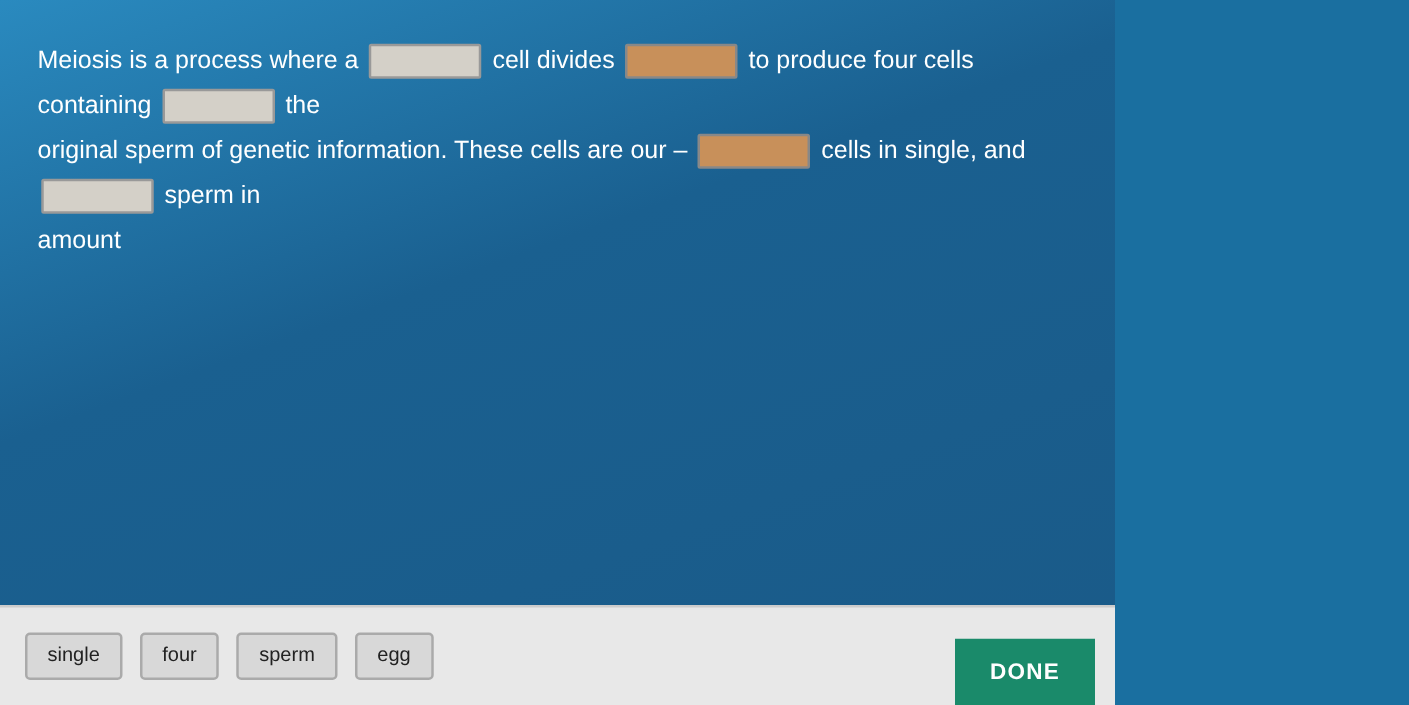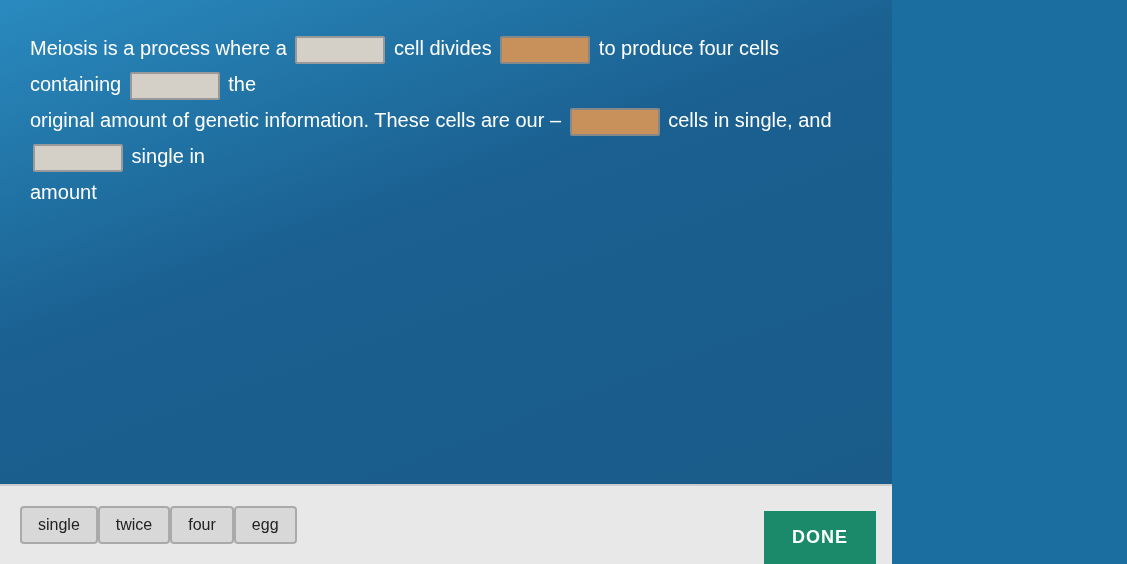--- a/index.html
+++ b/index.html
@@ -69,21 +69,21 @@
       height: 80px;
       display: flex;
       align-items: center;
       padding: 0 20px;
       border-top: 2px solid #ccc;
       position: relative;
     }
 
     .word-options {
       display: flex;
-      gap: 0;
+      gap: 14px;
       align-items: flex-start;
     }
 
     .word-btn {
       background: #d8d8d8;
       border: 2px solid #aaa;
       border-radius: 4px;
       padding: 8px 16px;
       font-size: 16px;
       color: #222;
@@ -113,32 +113,32 @@
   <div class="content-area">
     <div class="sentence-text">
       <span>Meiosis is a process where a</span>
       <span class="blank-box empty"></span>
       <span>cell divides</span>
       <span class="blank-box filled"></span>
       <span>to produce four cells containing</span>
       <span class="blank-box empty"></span>
       <span>the</span>
       <br>
-      <span>original amount of genetic information. These cells are our –</span>
+      <span>original sperm of genetic information. These cells are our –</span>
       <span class="blank-box filled"></span>
       <span>cells in single, and</span>
       <span class="blank-box empty"></span>
-      <span>single in</span>
+      <span>sperm in</span>
       <br>
       <span>amount</span>
     </div>
   </div>
 
   <div class="bottom-panel">
     <div class="word-options">
       <button class="word-btn">single</button>
-      <button class="word-btn">twice</button>
       <button class="word-btn">four</button>
+      <button class="word-btn">sperm</button>
       <button class="word-btn">egg</button>
     </div>
     <button class="done-btn">DONE</button>
   </div>
 </div>
 
 </body></html>

